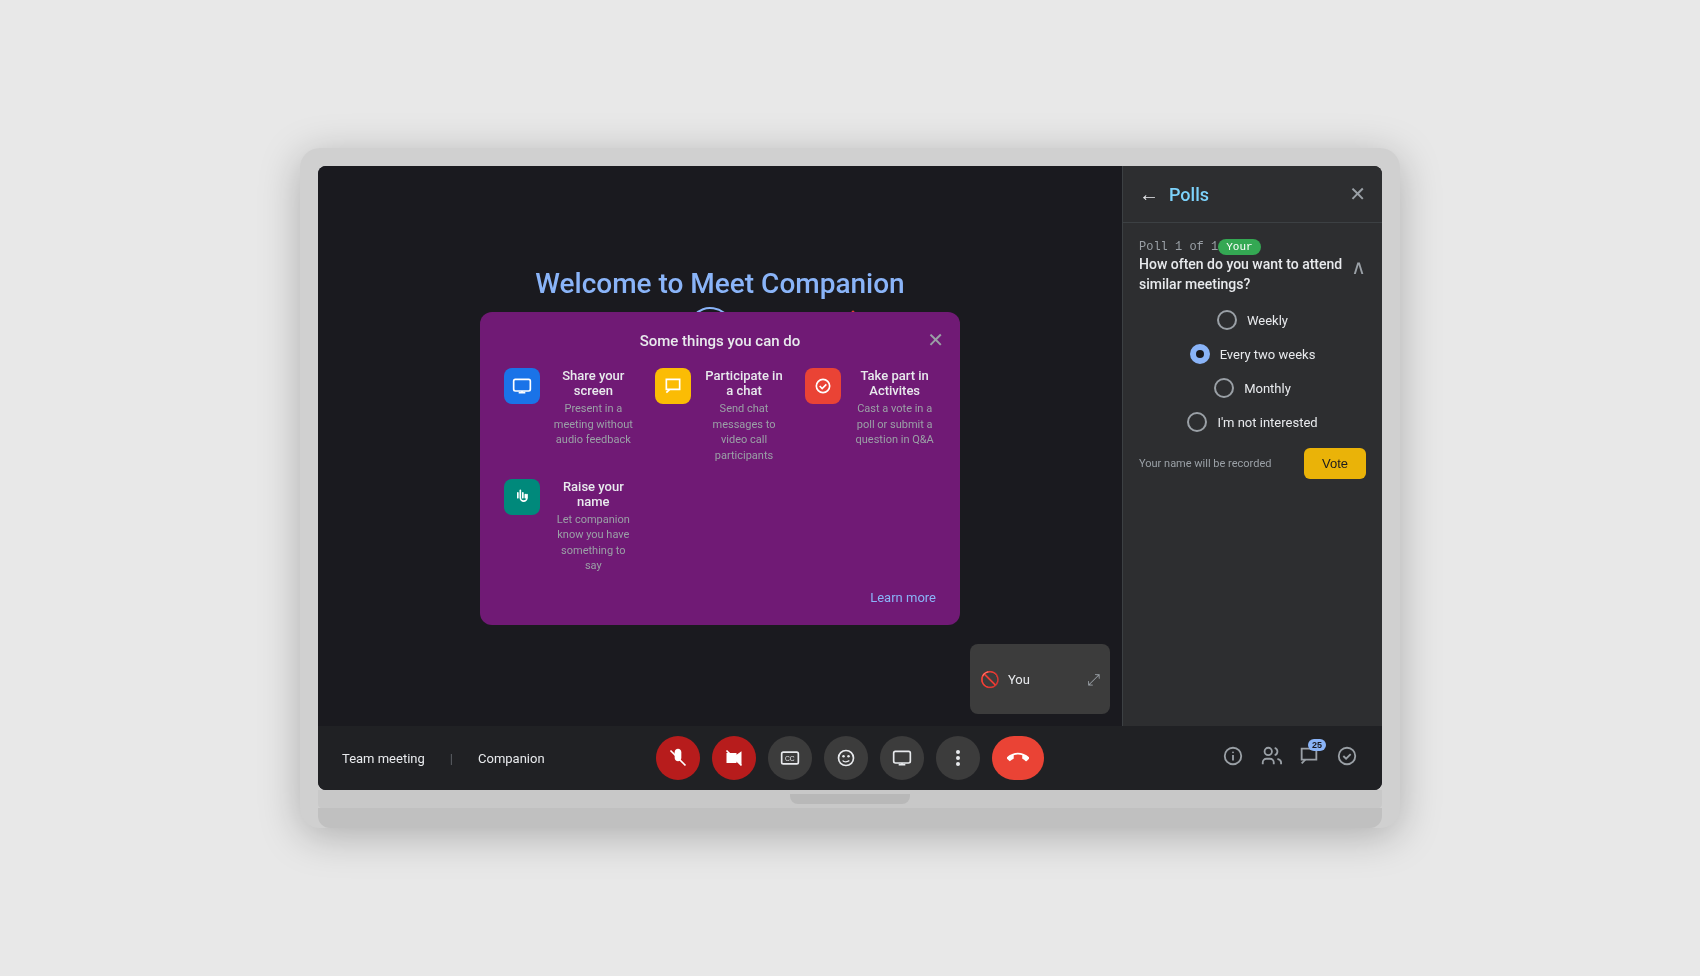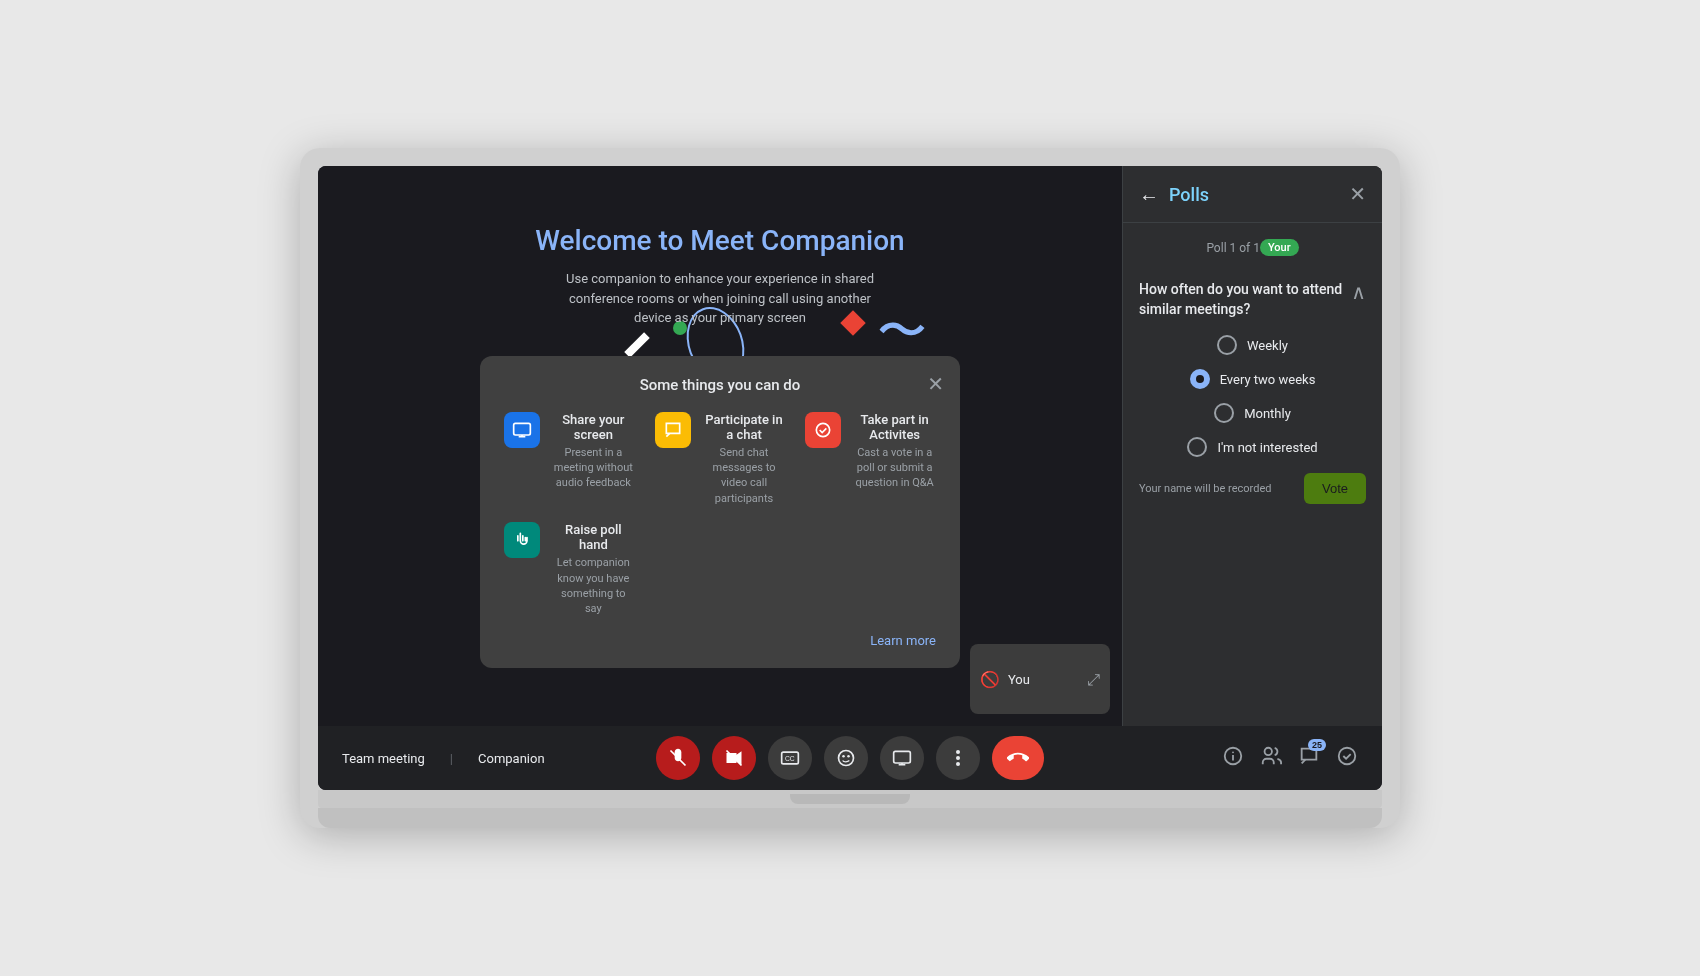--- a/index.html
+++ b/index.html
@@ -132,21 +132,21 @@
 
     .welcome-subtitle {
       font-size: 13px;
       color: #bdc1c6;
       line-height: 1.5;
       max-width: 340px;
       margin: 0 auto 28px;
     }
 
     .things-card {
-      background: #404040;
+      background: #701a75;
       border-radius: 12px;
       padding: 20px 24px;
       width: 480px;
       position: relative;
     }
 
     .things-card-title {
       color: #e8eaed;
       font-size: 15px;
       font-weight: 500;
@@ -287,22 +287,23 @@
     }
 
     .polls-content {
       padding: 16px;
       flex: 1;
     }
 
     .poll-meta {
       display: flex;
       align-items: center;
-      justify-content: center;
-      margin-bottom: 24px;
+      justify-content: flex-start;
+      margin-bottom: 0;
+      font-family: Liberation Mono, monospace;
     }
 
     .poll-number {
       color: #9aa0a6;
       font-size: 12px;
     }
 
     .live-badge {
       background: #34a853;
       color: white;
@@ -380,21 +381,21 @@
       justify-content: space-between;
       margin-top: 8px;
     }
 
     .name-recorded {
       color: #9aa0a6;
       font-size: 11px;
     }
 
     .vote-btn {
-      background: #4d7c0f;
+      background: #eab308;
       color: #1a1a1f;
       border: none;
       border-radius: 6px;
       padding: 8px 18px;
       font-size: 13px;
       font-weight: 500;
       cursor: pointer;
     }
 
     
@@ -508,21 +509,20 @@
         <div class="shape shape-oval"></div>
         <div class="shape shape-green-dot"></div>
         <div class="shape shape-rect-white1"></div>
         <div class="shape shape-rect-yellow"></div>
         <div class="shape shape-rect-pink"></div>
         <div class="shape shape-squiggle">〜</div>
         <div class="shape shape-rect-white2"></div>
 
         <div class="welcome-content">
           <h1 class="welcome-title">Welcome to Meet Companion</h1>
-          <p class="welcome-subtitle">Use companion to enhance your experience in shared conference rooms or when joining call using another device as your primary screen</p>
 
           <div class="things-card">
             <div class="things-card-title">Some things you can do</div>
             <button class="things-close">✕</button>
             <div class="features-grid">
 
               <div class="feature-item">
                 <div class="feature-icon feature-icon-blue">
                   <svg width="20" height="20" viewBox="0 0 24 24" fill="white">
                       <rect x="2" y="4" width="20" height="14" rx="2" fill="none" stroke="white" stroke-width="2"></rect>
@@ -561,21 +561,21 @@
                 </div>
               </div>
 
               <div class="feature-item">
                 <div class="feature-icon feature-icon-teal">
                   <svg width="20" height="20" viewBox="0 0 24 24" fill="white">
                       <path d="M10 4v9M7 7v6M13 7v6M16 9v4M10 13c0 2 2 4 4 4s4-2 4-4V9" stroke="white" stroke-width="2" fill="none" stroke-linecap="round"></path>
                     </svg>
                 </div>
                 <div class="feature-text">
-                  <h4>Raise poll hand</h4>
+                  <h4>Raise your name</h4>
                   <p>Let companion know you have something to say</p>
                 </div>
               </div>
 
             </div>
             <a class="learn-more">Learn more</a>
           </div>
         </div>
 
         <div class="you-tile">

